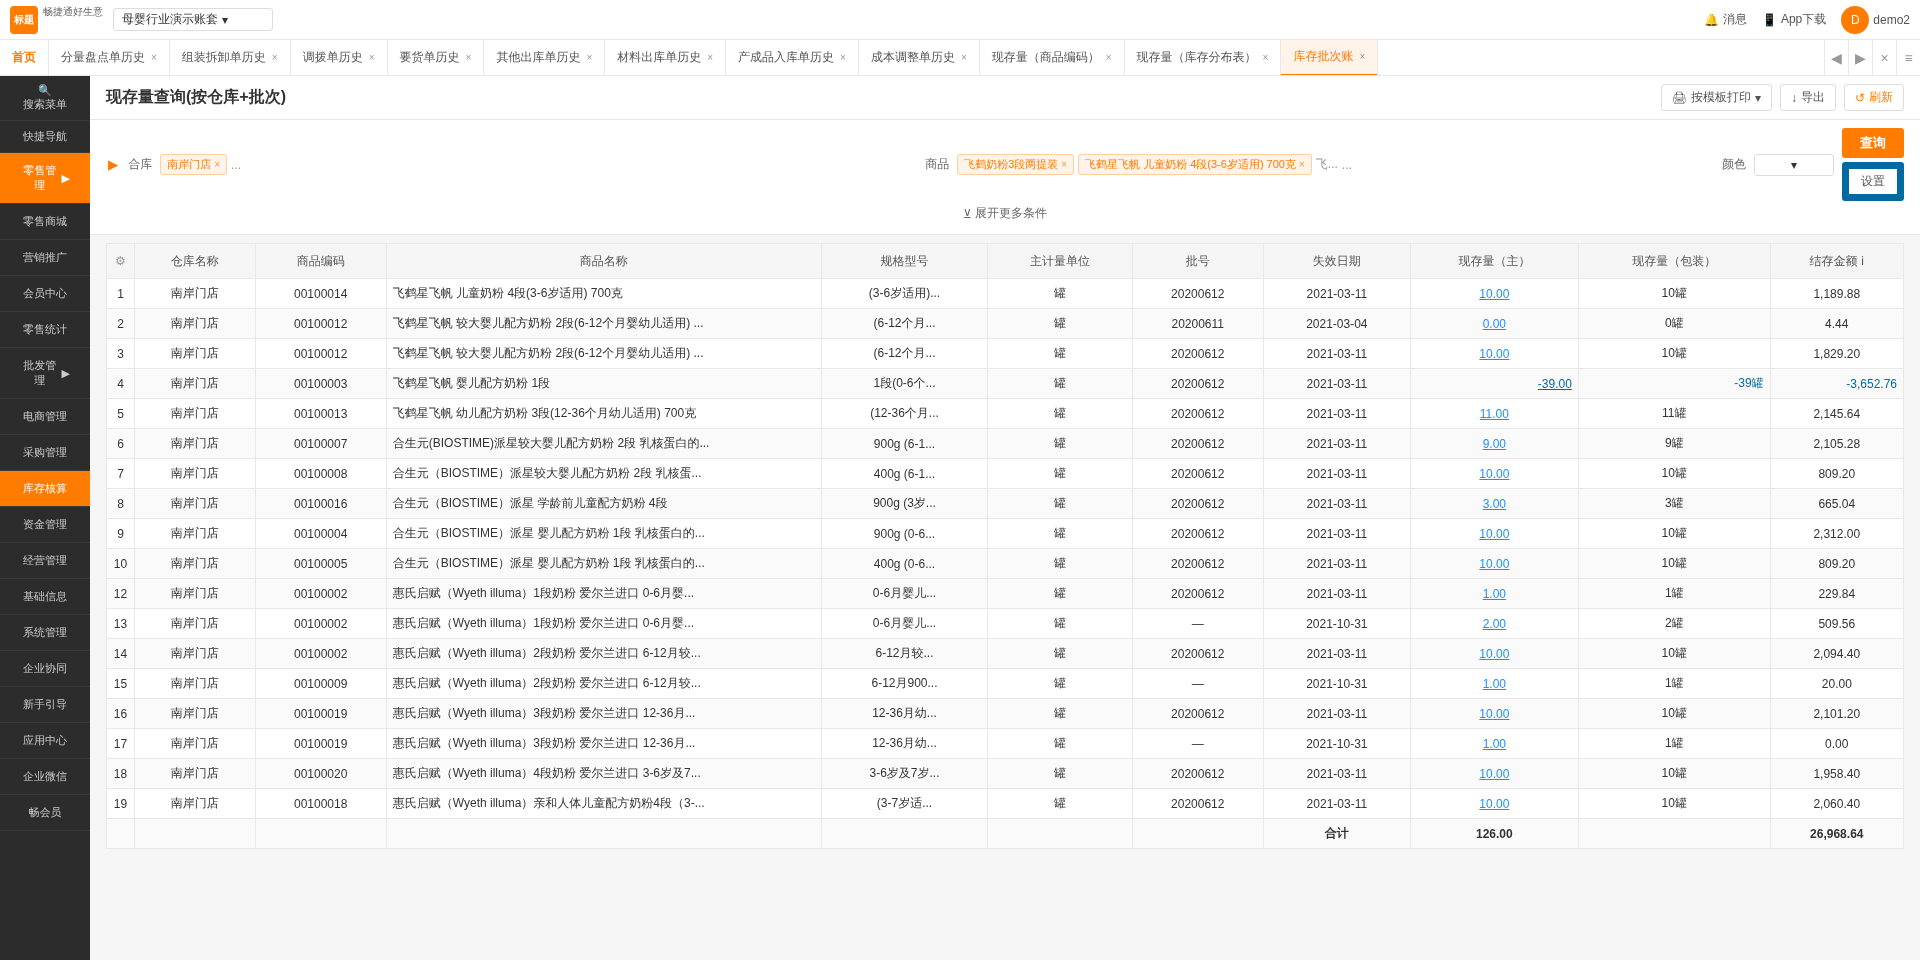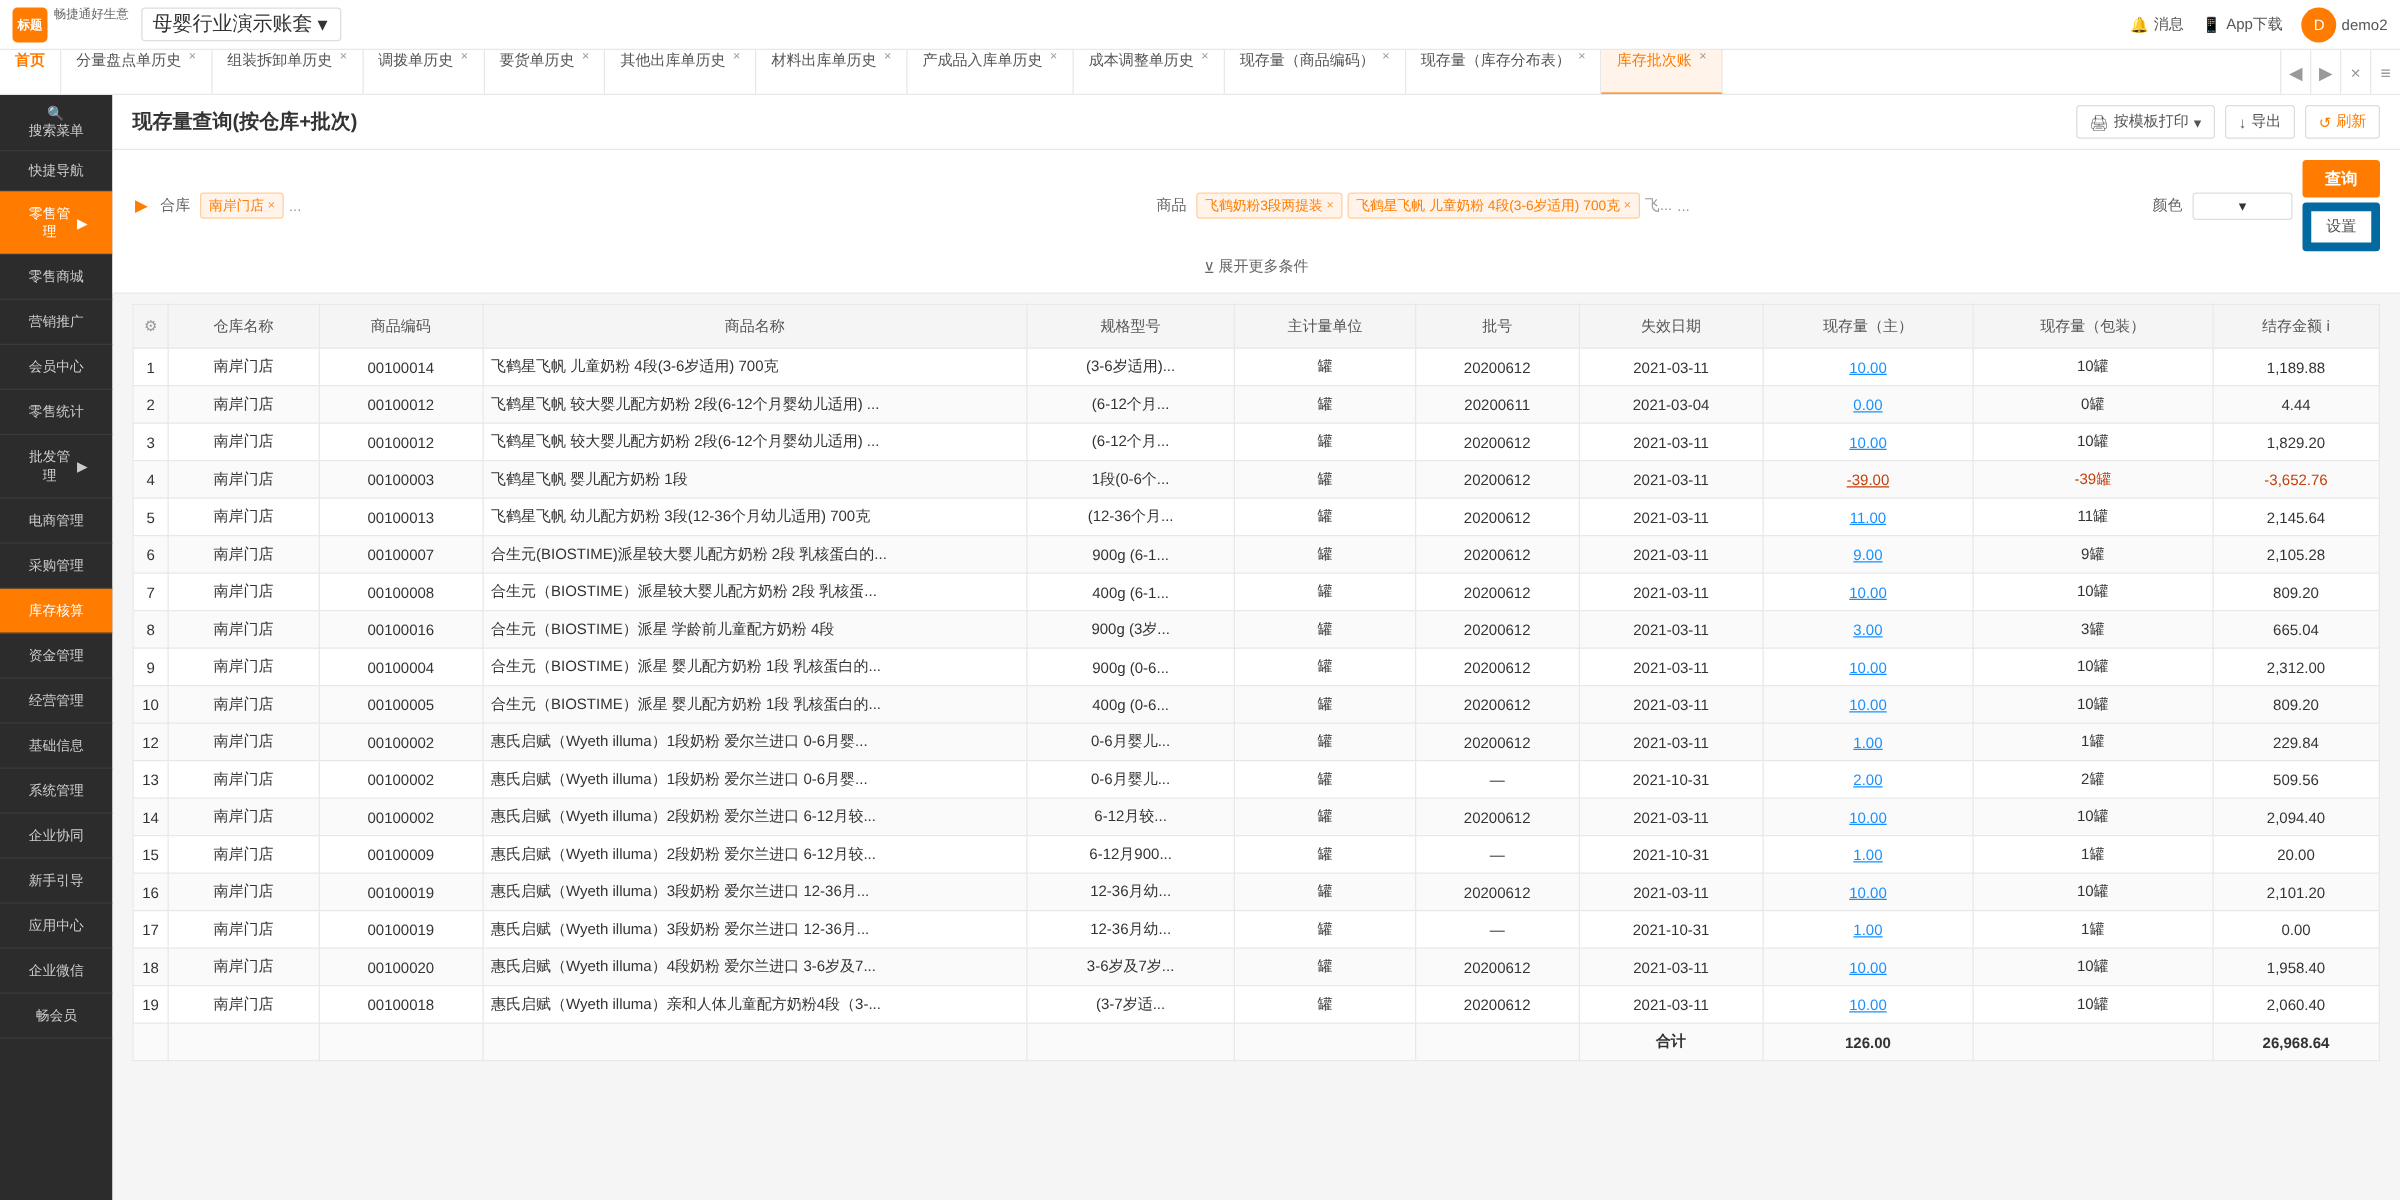--- a/index.html
+++ b/index.html
@@ -3,28 +3,28 @@
   <meta charset="utf-8">
   <style>
     * { box-sizing: border-box; margin: 0; padding: 0; }
     body { font-family: 'Microsoft YaHei', Arial, sans-serif; font-size: 12px; background: #f5f5f5; color: #333; overflow: hidden; }
 
     
     .top-bar { display: flex; align-items: center; background: #fff; height: 40px; border-bottom: 1px solid #e8e8e8; padding: 0 10px; gap: 10px; }
     .logo-area { display: flex; align-items: flex-start; gap: 5px; min-width: 80px; }
     .logo-icon { width: 28px; height: 28px; background: #ff7c00; border-radius: 4px; display: flex; align-items: center; justify-content: center; color: #fff; font-size: 10px; font-weight: bold; }
     .logo-text { font-size: 10px; color: #666; line-height: 1.2; font-family: Liberation Serif, serif; }
-    .dropdown-selector { display: flex; align-items: center; gap: 4px; padding: 2px 8px; border: 1px solid #ddd; border-radius: 3px; cursor: pointer; font-size: 16px; color: #333; background: #fff; min-width: 160px; }
+    .dropdown-selector { display: flex; align-items: center; gap: 4px; padding: 2px 8px; border: 1px solid #ddd; border-radius: 3px; cursor: pointer; font-size: 12px; color: #333; background: #fff; min-width: 160px; }
     .top-right { margin-left: auto; display: flex; align-items: center; gap: 15px; }
     .top-right-item { display: flex; align-items: center; gap: 4px; cursor: pointer; color: #555; font-size: 12px; }
     .avatar { width: 28px; height: 28px; background: #ff7c00; border-radius: 50%; display: flex; align-items: center; justify-content: center; color: #fff; font-size: 12px; }
 
     
     .nav-tabs { display: flex; align-items: center; background: #fff; border-bottom: 1px solid #e8e8e8; height: 36px; overflow: hidden; }
-    .nav-tab { display: flex; padding: 0 12px; height: 36px; cursor: pointer; font-size: 12px; color: #555; border-right: 1px solid #e8e8e8; white-space: nowrap; gap: 4px; }
+    .nav-tab { display: flex; align-items: center; padding: 0 12px; height: 36px; cursor: pointer; font-size: 12px; color: #555; border-right: 1px solid #e8e8e8; white-space: nowrap; gap: 4px; }
     .nav-tab.home { color: #ff7c00; font-weight: bold; }
     .nav-tab.active { background: #fff3ea; color: #ff7c00; border-bottom: 2px solid #ff7c00; }
     .nav-tab .close-x { color: #999; font-size: 10px; margin-left: 2px; }
     .nav-arrows { display: flex; align-items: center; margin-left: auto; }
     .nav-arrow-btn { width: 24px; height: 36px; display: flex; align-items: center; justify-content: center; cursor: pointer; border: none; background: #fff; color: #999; font-size: 14px; border-left: 1px solid #e8e8e8; }
     .nav-close-btn { width: 24px; height: 36px; display: flex; align-items: center; justify-content: center; cursor: pointer; border: none; background: #fff; color: #999; font-size: 14px; border-left: 1px solid #e8e8e8; }
 
     
     .main-layout { display: flex; height: calc(100vh - 76px); }
 
@@ -65,21 +65,21 @@
     .query-settings-area { display: flex; flex-direction: column; gap: 4px; }
     .btn-query { background: #ff7c00; color: #fff; border: none; border-radius: 3px; padding: 6px 16px; cursor: pointer; font-size: 13px; font-weight: bold; }
     .btn-settings { background: #fff; color: #555; border: 7px solid #0369a1; border-radius: 3px; padding: 4px 12px; cursor: pointer; font-size: 12px; }
 
     
     .table-container { flex: 1; overflow: auto; padding: 0 16px 8px; }
     .data-table { width: 100%; border-collapse: collapse; background: #fff; margin-top: 8px; }
     .data-table th { background: #f5f5f5; padding: 8px 6px; text-align: center; font-size: 12px; color: #555; border: 1px solid #e8e8e8; font-weight: normal; white-space: nowrap; }
     .data-table td { padding: 6px 6px; text-align: center; font-size: 12px; color: #333; border: 1px solid #e8e8e8; white-space: nowrap; }
     .data-table .number-link { color: #1890ff; text-decoration: underline; cursor: pointer; }
-    .data-table .negative { color: #c2410c; }
+    .data-table .negative { color: #0369a1; text-align: right; }
     .data-table tfoot td { background: #fafafa; font-weight: bold; }
     .col-settings { width: 28px; }
     .settings-gear { cursor: pointer; color: #999; }
 
     
     ::-webkit-scrollbar { width: 6px; height: 6px; }
     ::-webkit-scrollbar-track { background: #f1f1f1; }
     ::-webkit-scrollbar-thumb { background: #ccc; border-radius: 3px; }
   </style>
 </head>

